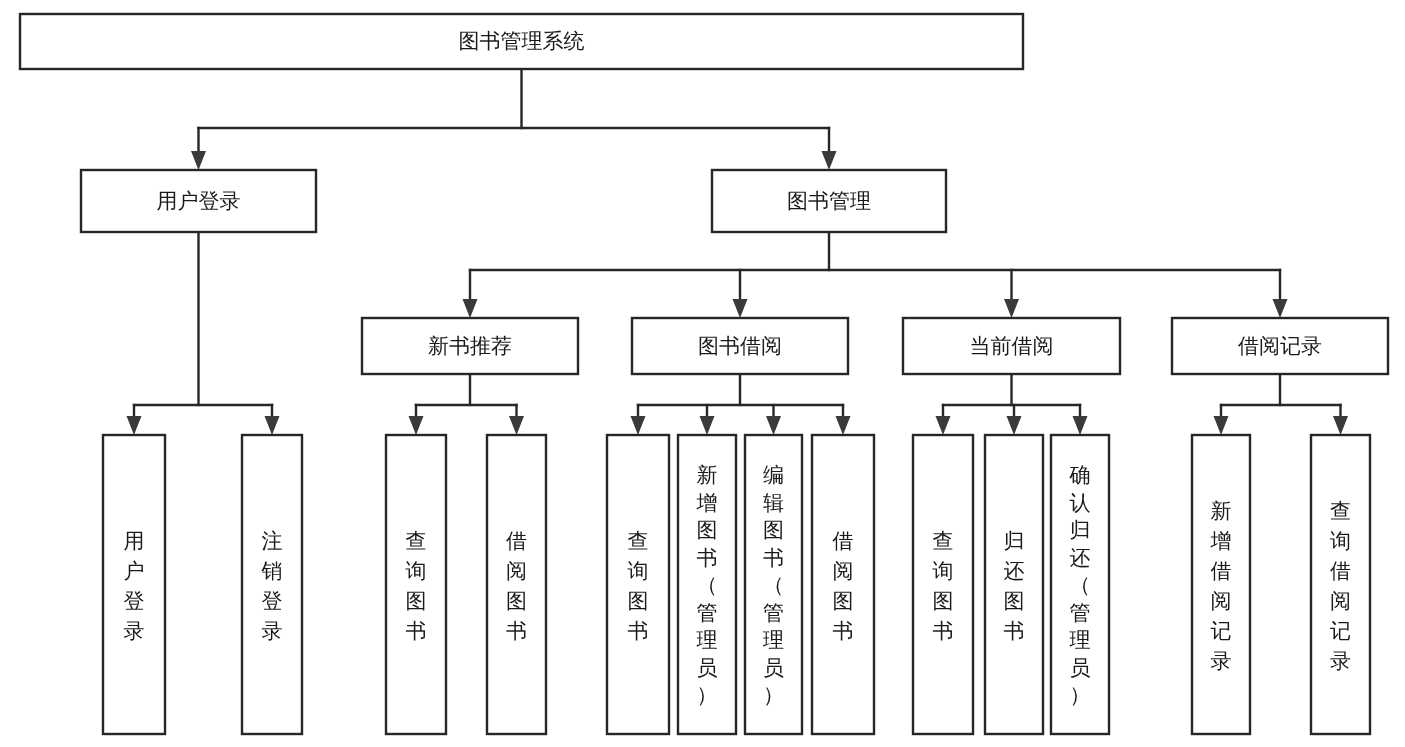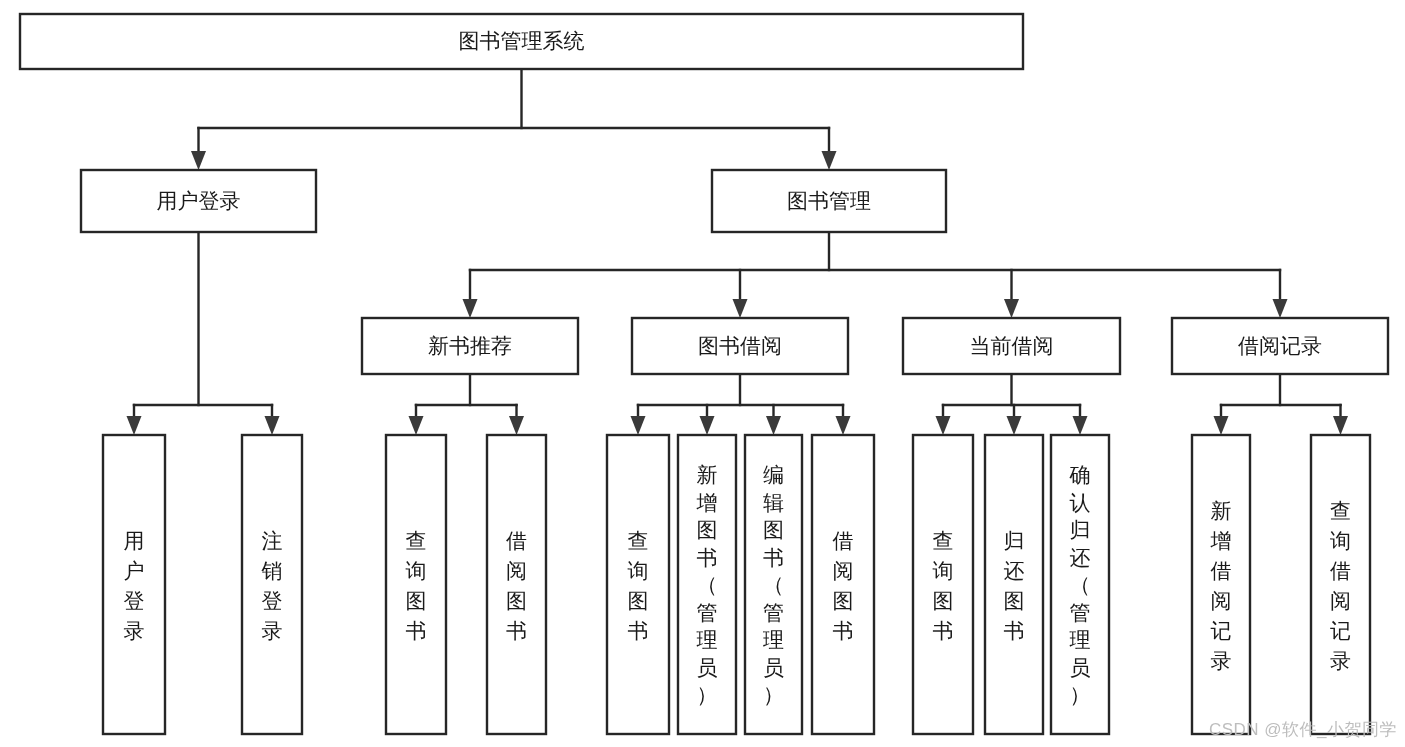--- a/index.html
+++ b/index.html
@@ -200,14 +200,13 @@
         <g>
           <rect x="1192" y="435" width="58" height="299" class="node-box"></rect>
           <text x="1221" y="517.9" class="node-label-vertical" font-size="21"><tspan x="1221" dy="0">新</tspan><tspan x="1221" dy="30">增</tspan><tspan x="1221" dy="30">借</tspan><tspan x="1221" dy="30">阅</tspan><tspan x="1221" dy="30">记</tspan><tspan x="1221" dy="30">录</tspan></text>
         </g>
         <g>
           <rect x="1311" y="435" width="59" height="299" class="node-box"></rect>
           <text x="1340.5" y="517.9" class="node-label-vertical" font-size="21"><tspan x="1340.5" dy="0">查</tspan><tspan x="1340.5" dy="30">询</tspan><tspan x="1340.5" dy="30">借</tspan><tspan x="1340.5" dy="30">阅</tspan><tspan x="1340.5" dy="30">记</tspan><tspan x="1340.5" dy="30">录</tspan></text>
         </g>
       </g>
   </svg>
-  <div class="watermark">CSDN @软件_小贺同学</div>
 </div>
 
 </body></html>

